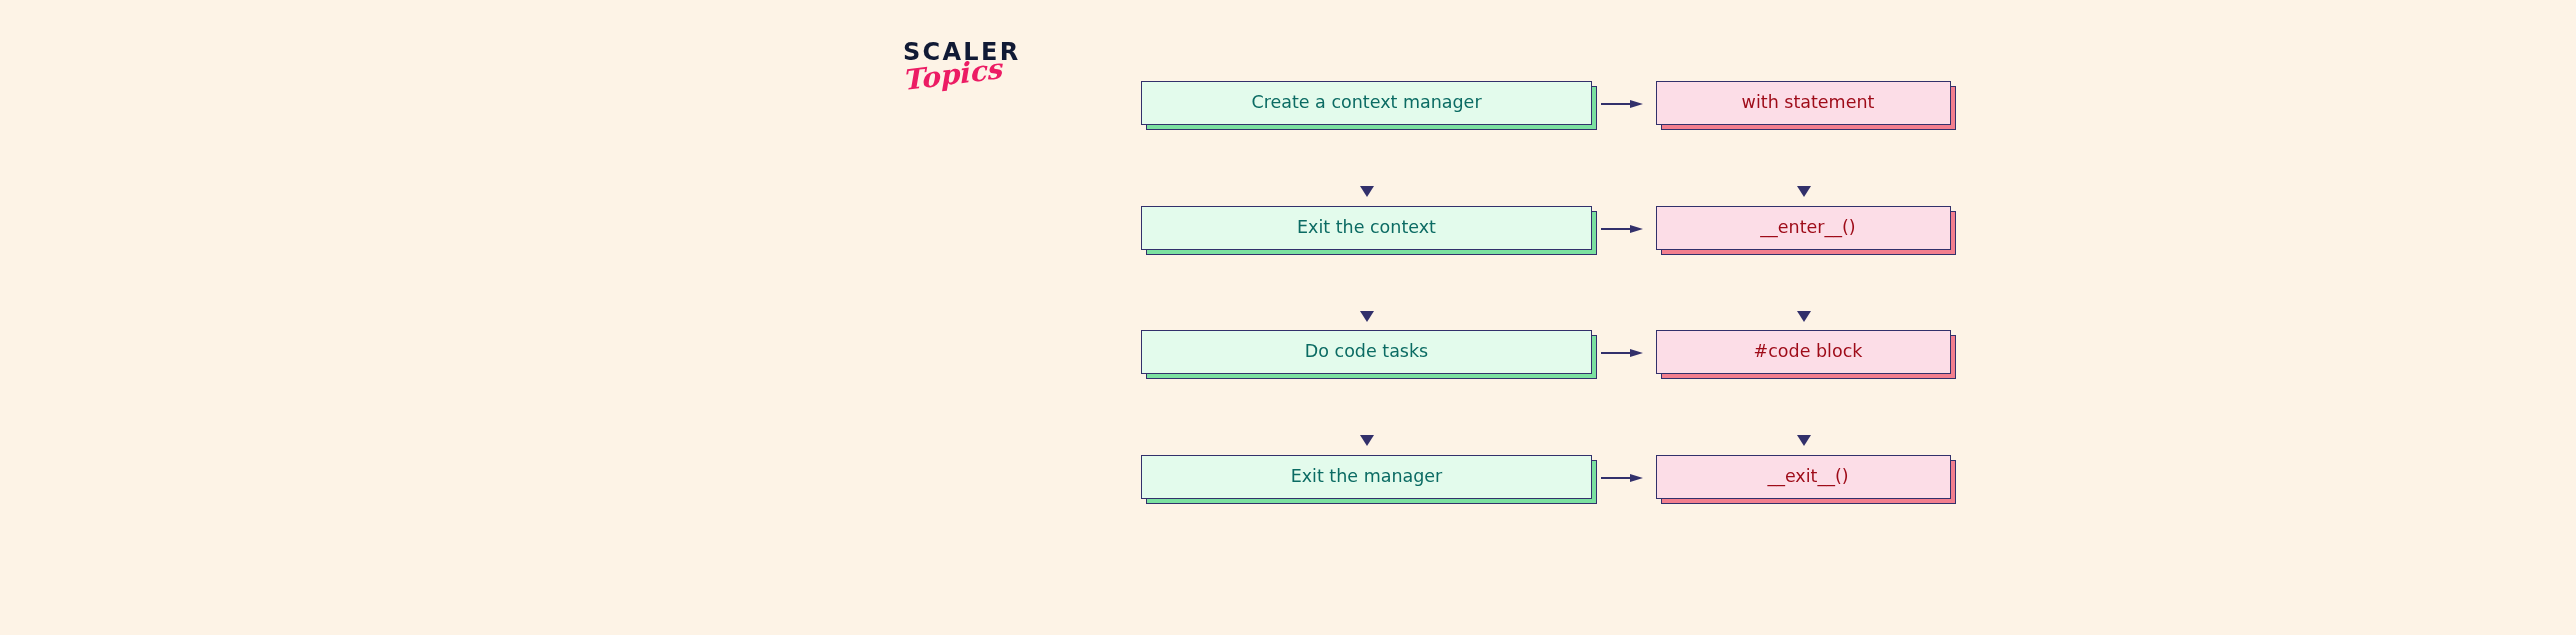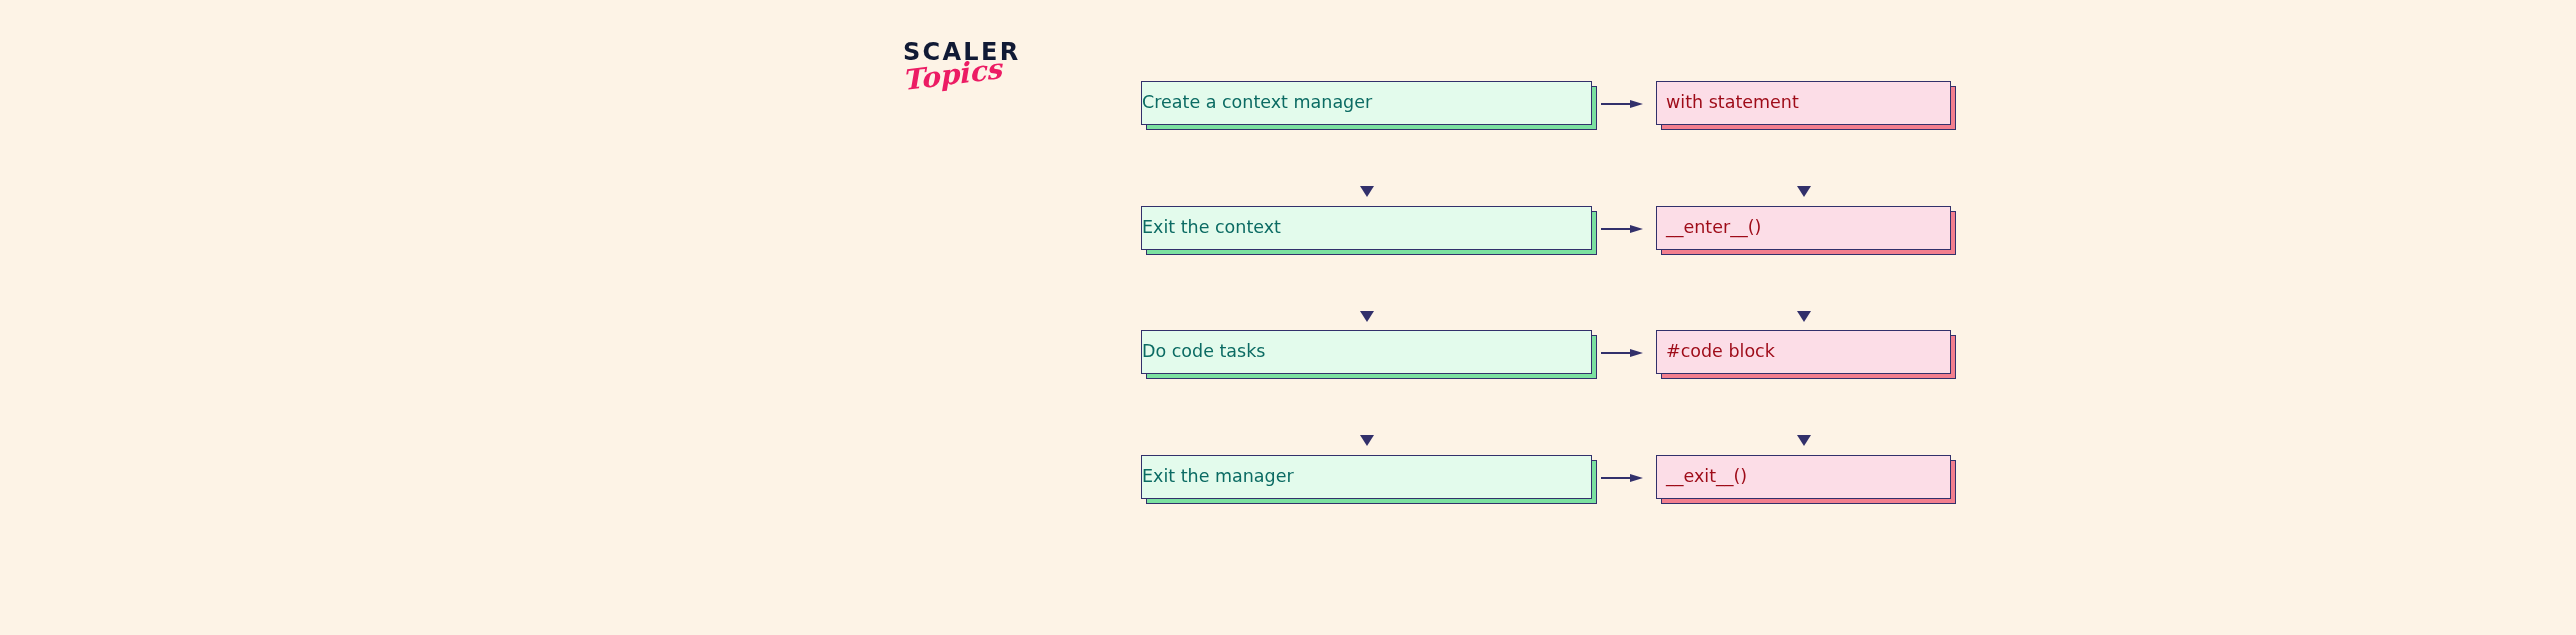--- a/index.html
+++ b/index.html
@@ -51,21 +51,21 @@
     height: 49px;
   }
 
   .node {
     position: absolute;
     top: 0;
     box-sizing: border-box;
     border: 1.5px solid #32306B;
     display: flex;
     align-items: center;
-    justify-content: flex-start;
+    justify-content: center;
     height: 44px;
   }
   .node .label {
     font-size: 17.5px;
     line-height: 1;
     white-space: nowrap;
   }
 
   
   .shadow {

